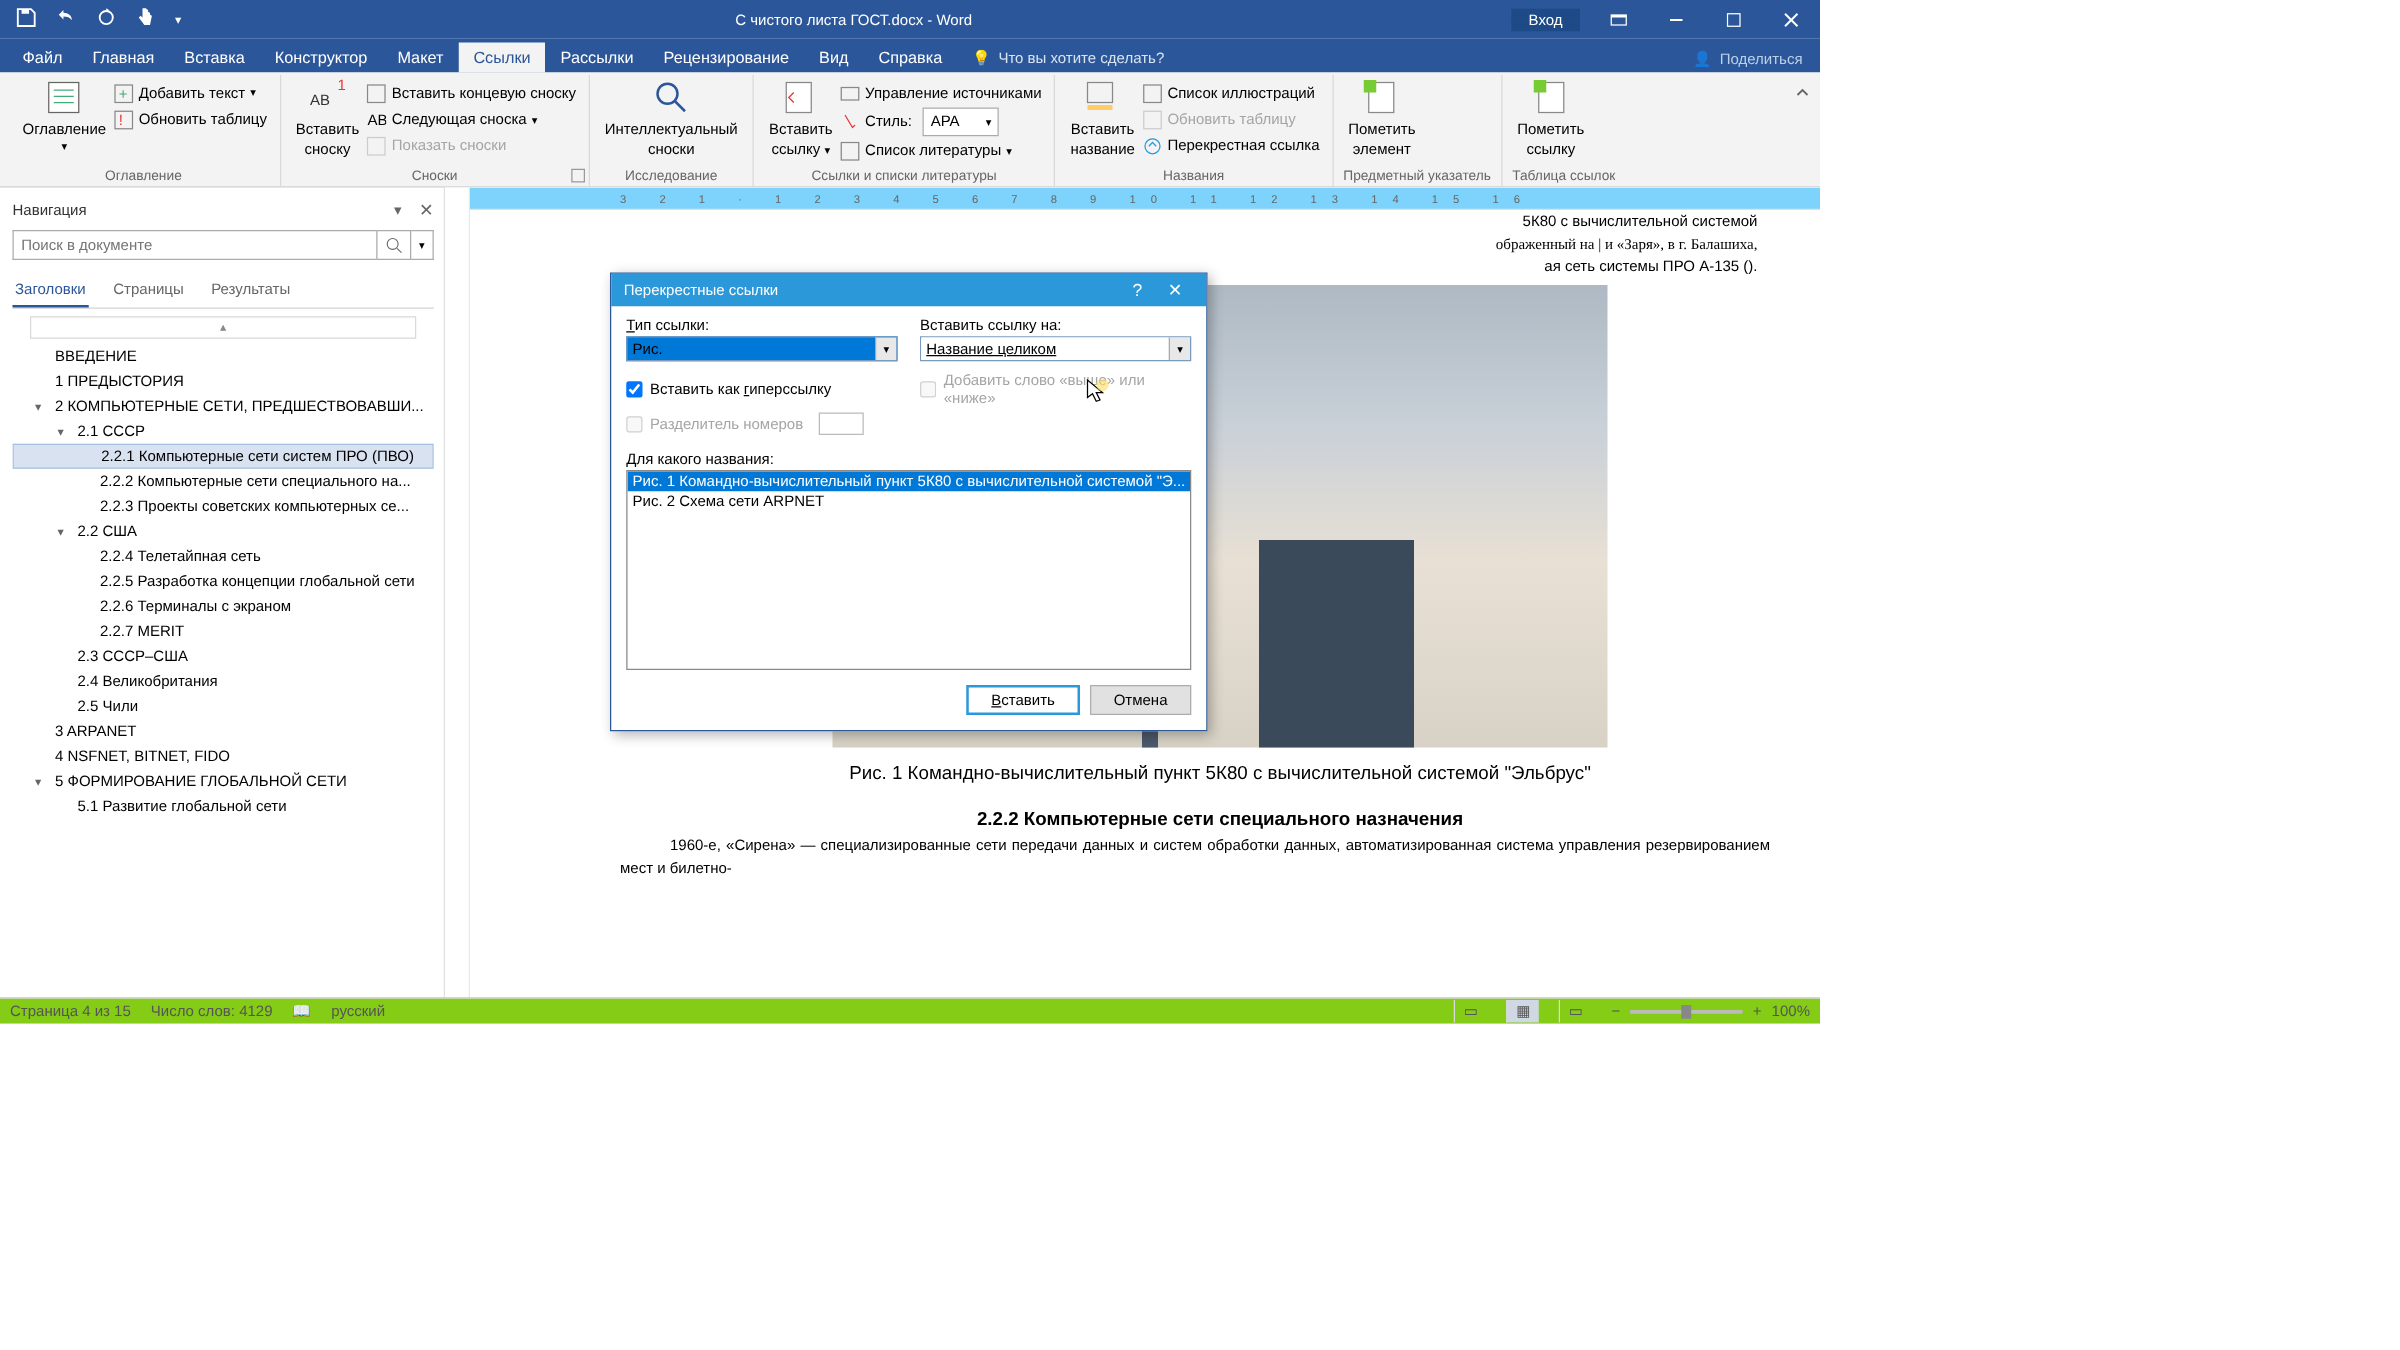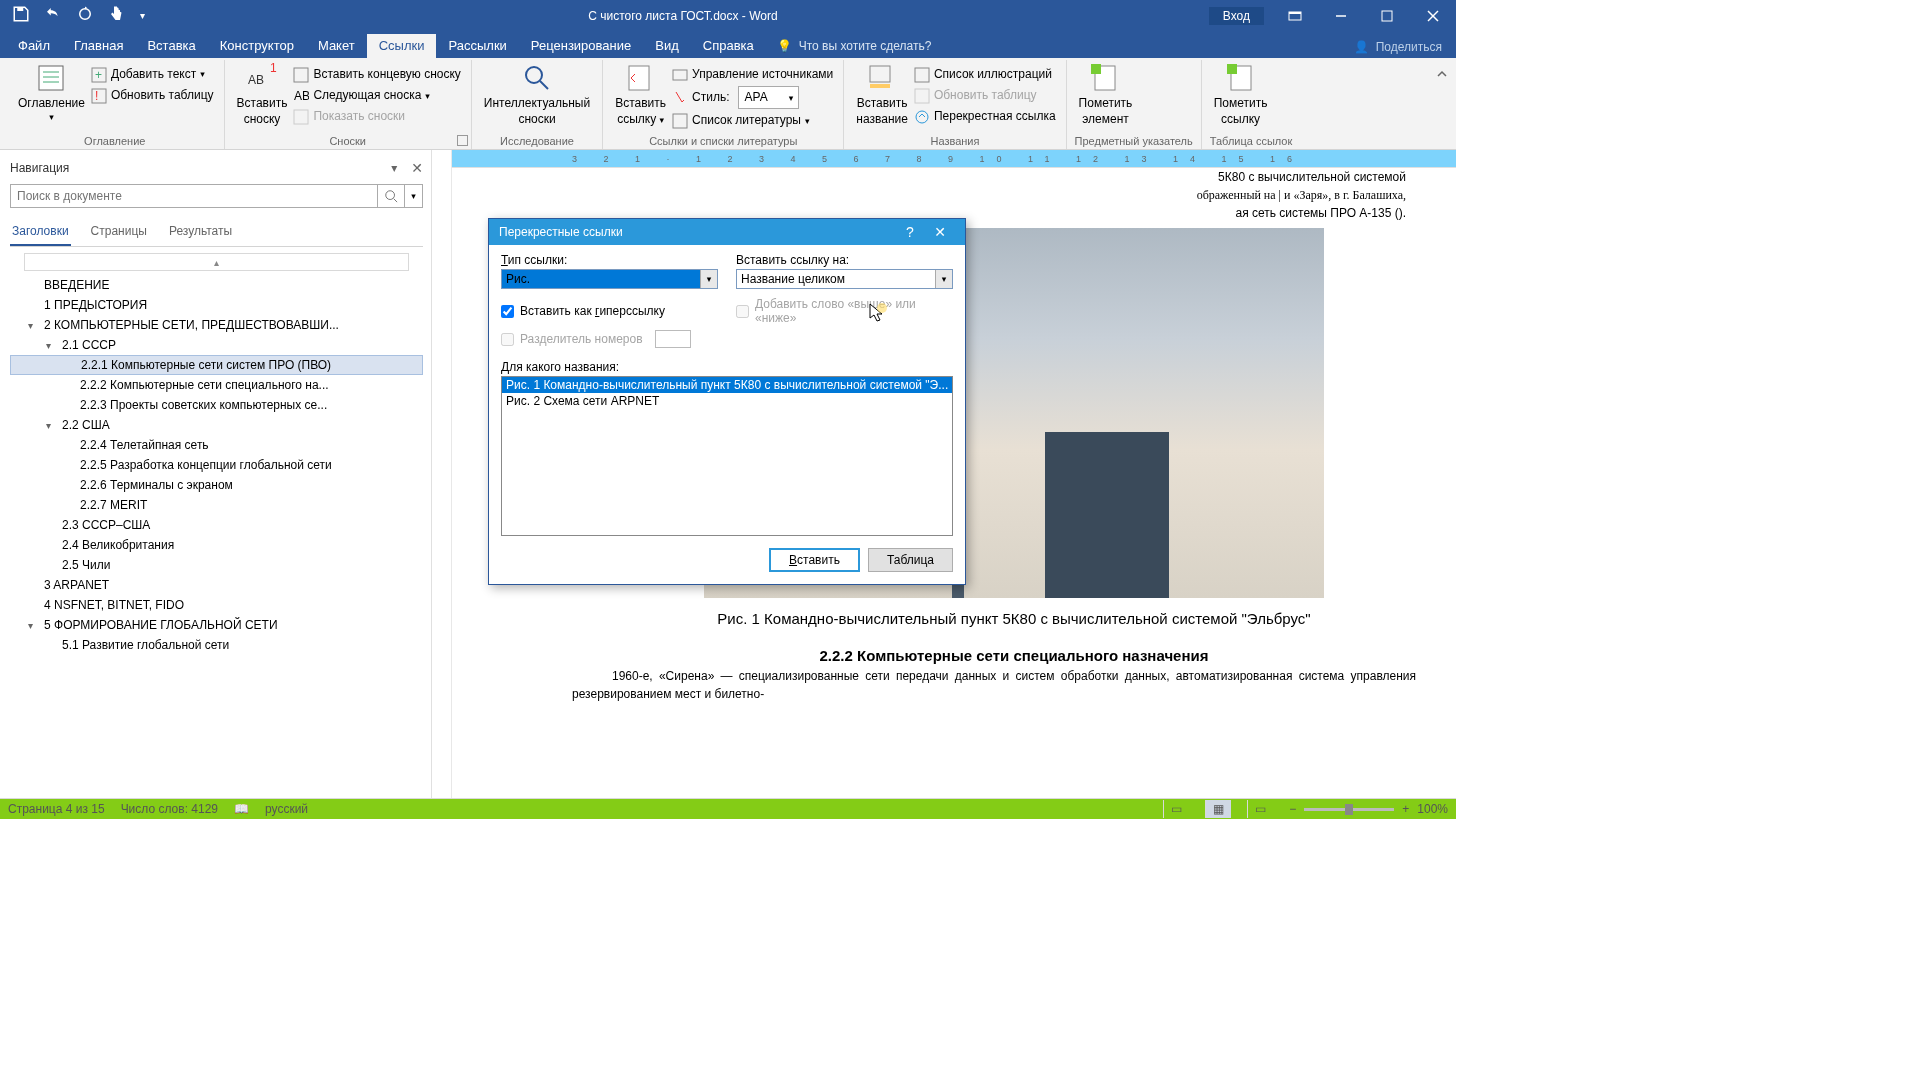--- a/index.html
+++ b/index.html
@@ -21,21 +21,21 @@
 .group-label{text-align:center;color:#666;font-size:11px;padding-bottom:2px;}
 .bigbtn{display:flex;flex-direction:column;align-items:center;padding:2px 4px;text-align:center;line-height:1.2;gap:2px;min-width:48px;}
 .bigbtn svg{width:32px;height:32px;}
 .smallbtn{display:flex;align-items:center;gap:4px;padding:1px 2px;font-size:12px;line-height:1.6;white-space:nowrap;}
 .smallbtn svg{width:16px;height:16px;flex-shrink:0;}
 .vstack{display:flex;flex-direction:column;justify-content:center;padding-top:4px;}
 .disabled{color:#a5a5a5;}
 .dlauncher{position:absolute;right:3px;bottom:3px;width:11px;height:11px;border:1px solid #999;}
 .collapse{position:absolute;right:8px;top:68px;}
 .content{display:flex;height:calc(100% - 150px - 21px);}
-.navpane{width:432px;padding:10px 8px 0 10px;border-right:1px solid #e0e0e0;display:flex;flex-direction:column;overflow:hidden;}
+.navpane{width:356px;padding:10px 8px 0 10px;border-right:1px solid #e0e0e0;display:flex;flex-direction:column;overflow:hidden;}
 .navtitle{font-size:22px;color:#333;margin-bottom:8px;display:flex;align-items:center;}
 .navtitle .dd{margin-left:auto;color:#666;}
 .navclose{margin-left:14px;color:#666;font-size:14px;}
 .search{display:flex;margin-bottom:10px;border-radius:11px;}
 .search input{flex:1;border:1px solid #ababab;border-right:none;padding:4px 6px;font-size:12px;}
 .search .sbtn{border:1px solid #ababab;padding:0 6px;display:flex;align-items:center;background:#fff;}
 .search .ddbtn{border:1px solid #ababab;border-left:none;width:18px;display:flex;align-items:center;justify-content:center;}
 .navtabs{display:flex;border-bottom:1px solid #d4d4d4;gap:18px;margin-bottom:6px;}
 .navtab{padding:6px 2px;color:#666;cursor:pointer;}
 .navtab.active{color:#2b579a;border-bottom:2px solid #2b579a;}
@@ -69,21 +69,21 @@
 .dlg-title{background:#2b98da;color:#fff;padding:5px 10px;display:flex;align-items:center;font-size:12px;}
 .dlg-title .sp{flex:1;}
 .dlg-title .hb,.dlg-title .xb{width:30px;text-align:center;cursor:pointer;font-size:14px;}
 .dlg-body{padding:8px 12px 12px;font-size:11px;}
 .row{display:flex;gap:18px;margin-bottom:3px;}
 .col{flex:1;}
 .lbl{margin-bottom:2px;}
 .combo{display:flex;border:1px solid #7a9ac0;height:20px;}
 .combo.sel{background:#0078d7;}
 .combo .cval{flex:1;padding:2px 4px;color:#000000;}
-.combo.plain .cval{color:#000;background:#fff;}
+.combo.plain .cval{color:#000;background:#fff;text-decoration:underline;}
 .combo .carrow{width:17px;background:#e8e8e8;border-left:1px solid #aaa;text-align:center;font-size:9px;line-height:18px;}
 .chk{display:flex;align-items:center;gap:6px;margin-top:5px;}
 .chk input{width:13px;height:13px;}
 .chk.dis{color:#a5a5a5;}
 .numbox{width:36px;height:18px;border:1px solid #bbb;margin-left:6px;}
 .listlbl{margin-top:12px;}
 .listbox{border:1px solid #888;height:160px;margin-top:2px;overflow:auto;position:relative;}
 .li{padding:1px 4px;white-space:nowrap;overflow:hidden;}
 .li.sel{background:#0078d7;color:#fff;}
 .btns{display:flex;justify-content:flex-end;gap:8px;margin-top:12px;}
@@ -453,21 +453,21 @@
       <span>Разделитель номеров</span>
       <div class="numbox"></div>
     </div>
     <div class="listlbl"><u>Д</u>ля какого названия:</div>
     <div class="listbox">
       <div class="li sel">Рис. 1 Командно-вычислительный пункт 5К80 с вычислительной системой "Э...</div>
       <div class="li">Рис. 2 Схема сети ARPNET</div>
     </div>
     <div class="btns">
       <button class="btn primary"><u>В</u>ставить</button>
-      <button class="btn">Таблица</button>
+      <button class="btn">Отмена</button>
     </div>
   </div>
 </div>
 
 <svg class="cursor" width="20" height="22">
   <path d="M2 2 L2 16 L6 13 L9 19 L12 18 L9 12 L14 12 Z" fill="#fff" stroke="#000"></path>
   <circle cx="14" cy="6" r="5" fill="rgba(255,220,100,0.6)"></circle>
 </svg>
 
 <div class="statusbar">

